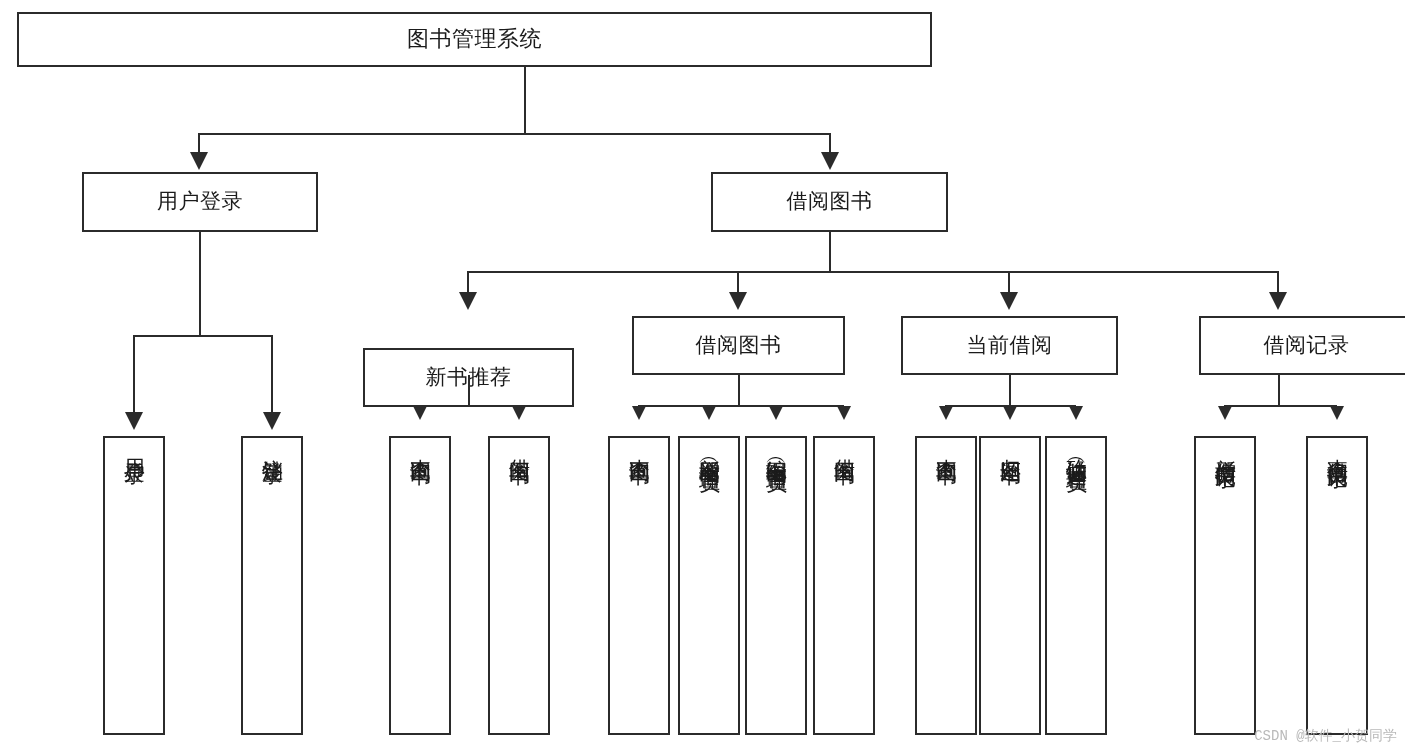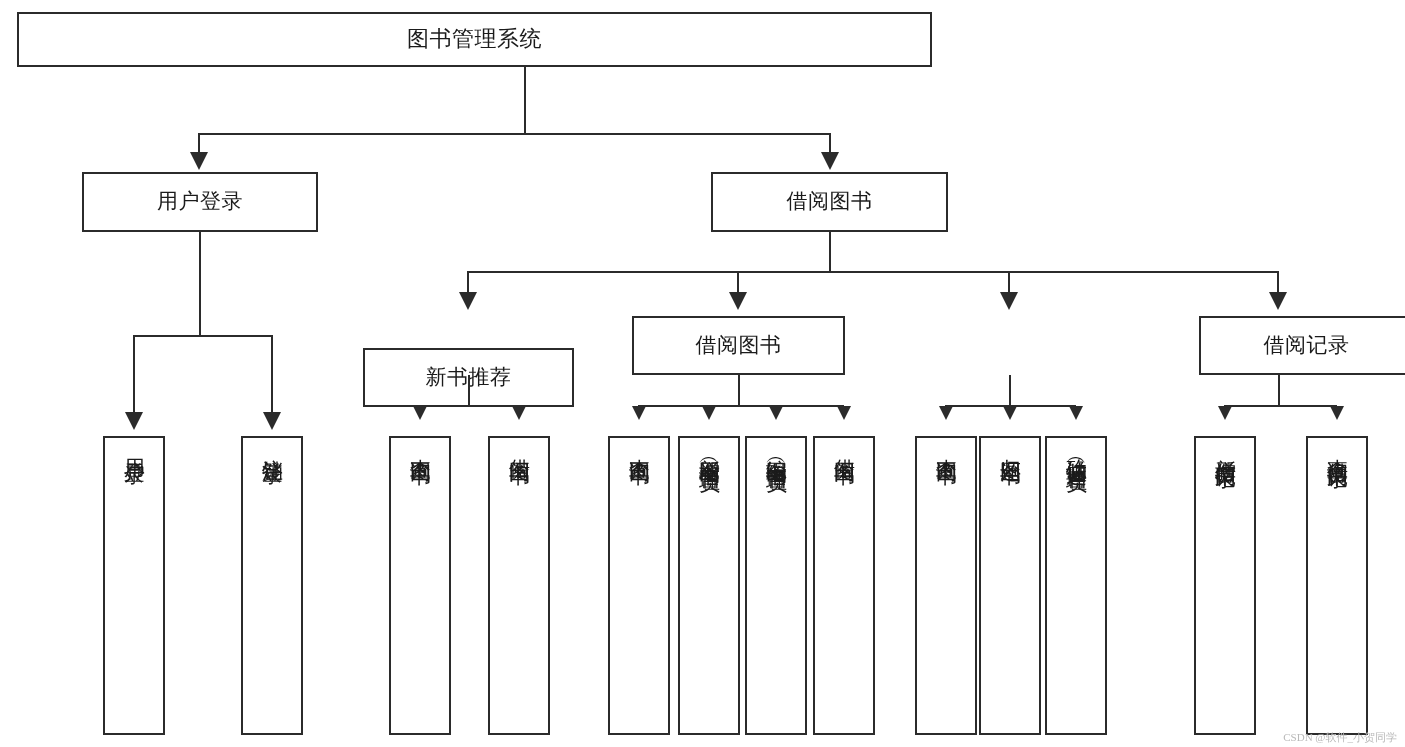--- a/index.html
+++ b/index.html
@@ -78,24 +78,24 @@
   .arrow.big {
     border-left-width: 9px;
     border-right-width: 9px;
     border-top-width: 18px;
   }
   
   #watermark {
     position: absolute;
     right: 8px;
     bottom: 2px;
-    font-size: 11px;
+    font-size: 14px;
     color: #b9b9b9;
     white-space: nowrap;
-    font-family: Liberation Serif, serif;
+    font-family: Liberation Mono, monospace;
   }
 </style>
 </head>
 <body>
 
 <div id="canvas">
 
   <div class="node h root" style="left:17px; top:12px; width:915px; height:55px;">
     <span class="label">图书管理系统</span>
   </div>
@@ -139,20 +139,23 @@
 
   <div class="vline" style="left:1277px; top:271px; width:2px; height:24px;"></div>
   <div class="arrow big" style="left:1269px; top:292px;"></div>
 
   <div class="node h" style="left:363px; top:316px; width:211px; height:59px;margin-top:32px;">
     <span class="label">新书推荐</span>
   </div>
   <div class="node h" style="left:632px; top:316px; width:213px; height:59px;">
     <span class="label">借阅图书</span>
   </div>
+  <div class="node h" style="left:901px; top:316px; width:217px; height:59px;">
+    <span class="label">当前借阅</span>
+  </div>
   <div class="node h" style="left:1171px; top:316px; width:215px; height:59px;margin-left:28px;">
     <span class="label">借阅记录</span>
   </div>
 
   <div class="vline" style="left:468px; top:375px; width:2px; height:31px;"></div>
   <div class="hline" style="left:419px; top:405px; width:100px; height:2px;"></div>
   <div class="arrow" style="left:413px; top:406px;"></div>
   <div class="arrow" style="left:512px; top:406px;"></div>
 
   <div class="vline" style="left:738px; top:375px; width:2px; height:31px;"></div>

